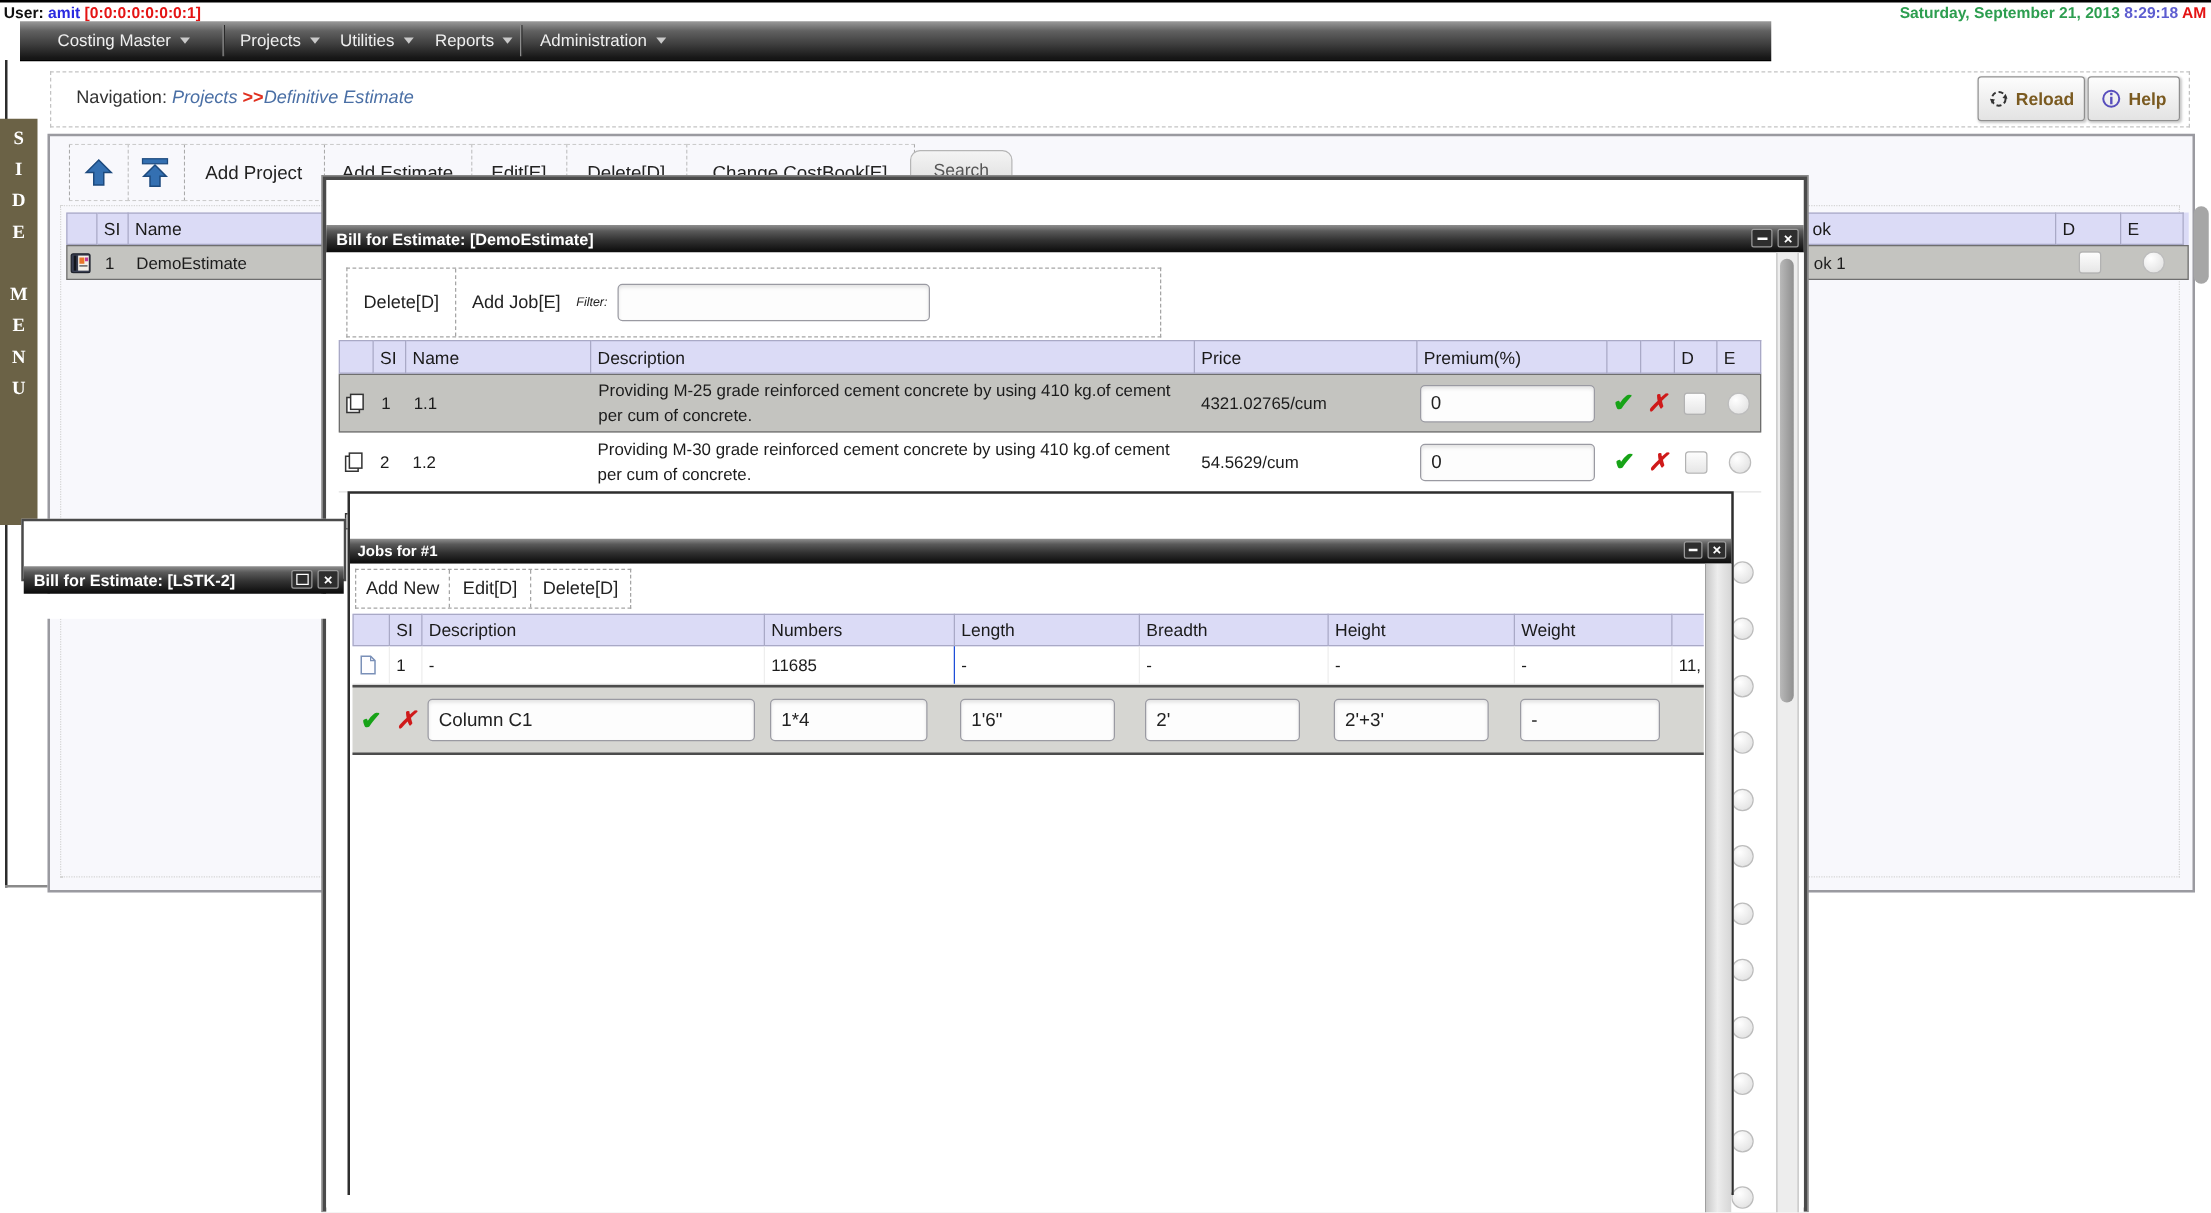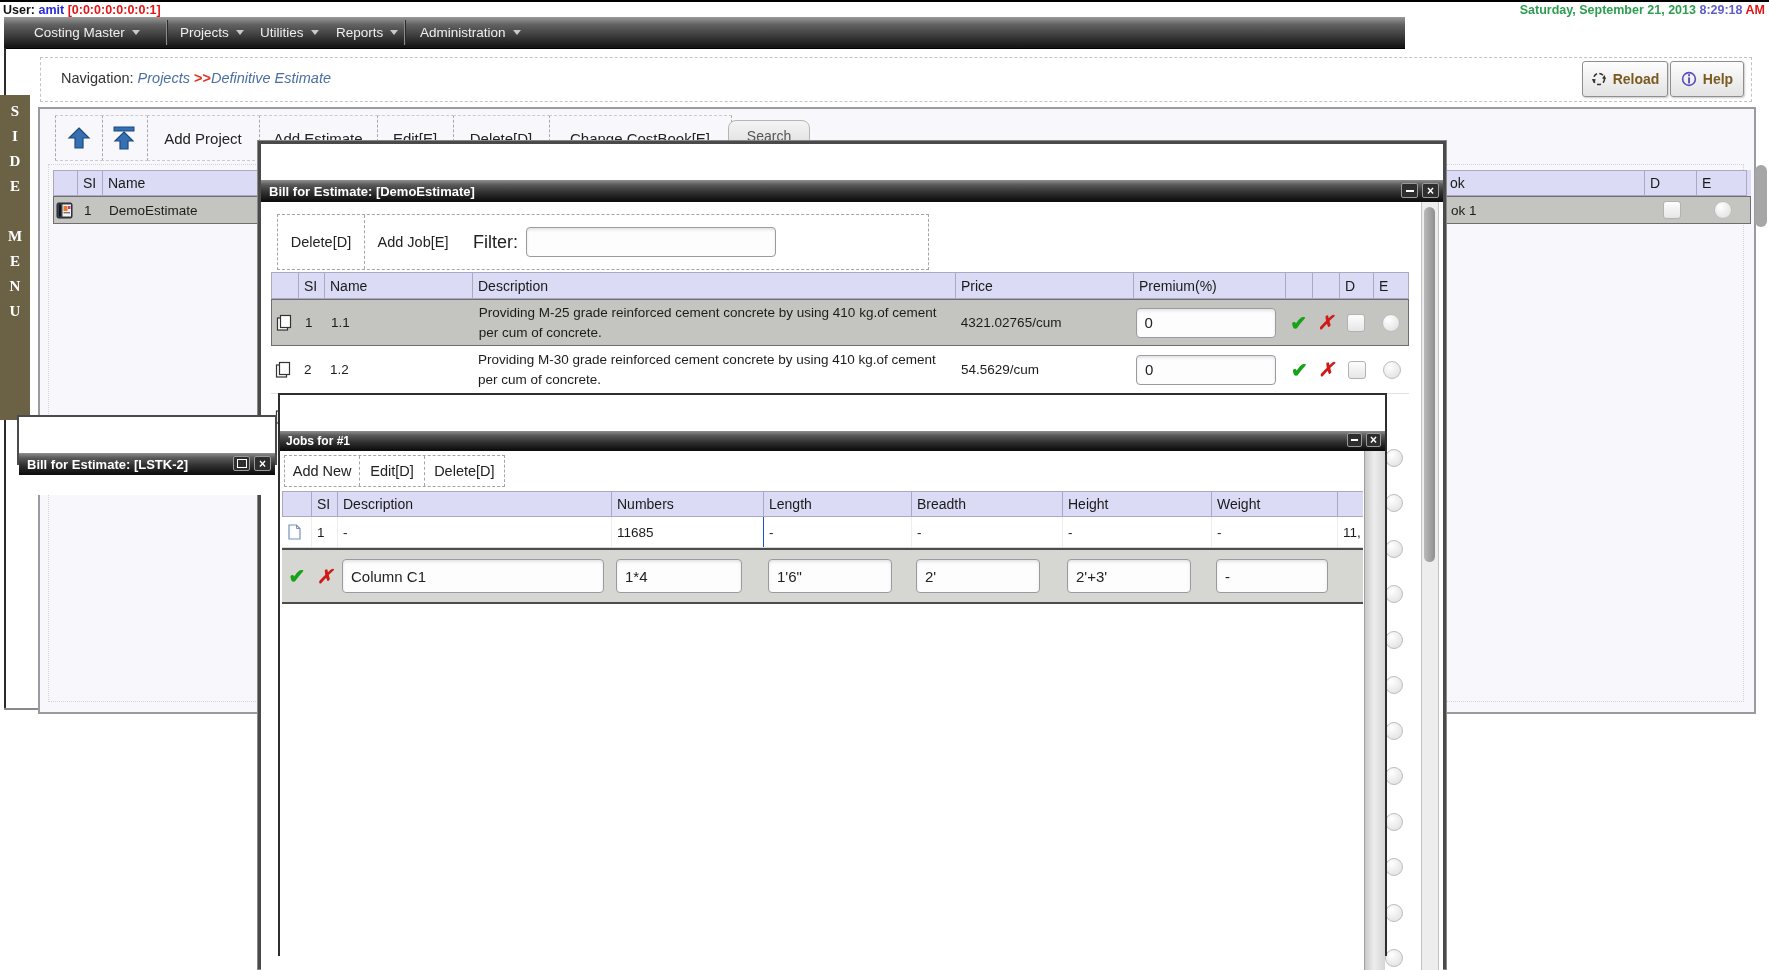--- a/index.html
+++ b/index.html
@@ -5,21 +5,21 @@
   html,body{margin:0;padding:0;background:#fff;}
   body{font-family:"Liberation Sans",sans-serif;}
   #screen{position:relative;width:1769px;height:970px;background:#fff;overflow:hidden;}
   .abs{position:absolute;}
   
   #user-bar{left:0;top:0;width:1769px;height:17px;background:#fff;border-top:2px solid #000;font-size:12.5px;font-weight:bold;color:#111;}
   #user-bar .left{position:absolute;left:3px;top:1px;white-space:nowrap;}
   #user-bar .right{position:absolute;right:4px;top:1px;white-space:nowrap;}
   .c-user{color:#2a2ae0;} .c-ip{color:#e41414;} .c-date{color:#2d9e50;} .c-time{color:#5d5dd0;} .c-mer{color:#e41414;}
   
-  #menu-bar{left:4px;top:17px;width:1401px;height:31px;background:linear-gradient(#9a9a9a,#616161 25%,#3b3b3b 62%,#161616 95%);border-bottom:1px solid #000;}
+  #menu-bar{left:16px;top:17px;width:1401px;height:31px;background:linear-gradient(#9a9a9a,#616161 25%,#3b3b3b 62%,#161616 95%);border-bottom:1px solid #000;}
   .menu-item{position:absolute;top:0;height:31px;display:flex;align-items:center;gap:7px;color:#efefef;font-size:13.5px;cursor:pointer;}
   .caret{width:0;height:0;border-left:4px solid transparent;border-right:4px solid transparent;border-top:5px solid #c9c9c9;}
   .menu-sep{position:absolute;top:3px;width:1px;height:25px;background:#8d8d8d;box-shadow:1px 0 0 #2a2a2a;}
   
   .frame-line{background:#2c2c2c;}
   
   #nav-strip{left:40px;top:57px;width:1710px;height:43px;background:#fff;border:1px dashed #c3c3c3;text-decoration:underline;}
   #nav-text{position:absolute;left:20px;top:12px;font-size:14.5px;color:#333;}
   .crumb{color:#4a6fa5;font-style:italic;} .crumb-sep{color:#e03020;font-weight:bold;}
   .hdr-btn{position:absolute;height:34px;border:1px solid #8f8f8f;border-radius:3px;background:linear-gradient(#fdfdfd,#e3e3e3);box-shadow:1px 1px 2px #c9c9c9;display:flex;align-items:center;justify-content:center;gap:6px;font-size:14px;font-weight:bold;color:#7a5a20;cursor:pointer;}
@@ -233,21 +233,21 @@
     </div>
     <div style="position:relative;height:794px;background:#fff;">
 
       <div class="dash-group abs" style="left:16px;top:12px;width:650px;height:54px;align-items:center;">
         <div class="dash-cell" style="width:86px;height:100%;">
           <span>Delete[D]</span>
         </div>
         <div class="dash-cell" style="width:96px;height:100%;border-right:none;">
           <span>Add Job[E]</span>
         </div>
-        <span style="margin-left:12px;font-size:18px;color:#222;">Filter:</span>
+        <span style="font-size:10px;color:#222;font-style:italic;">Filter:</span>
         <input class="tbl-input" style="margin-left: 8px; width: 250px; height: 30px;" value="">
       </div>
 
       <div class="abs" style="left:10px;top:70px;width:1138px;">
         <div class="hrow" style="height:27px;">
           <div class="hcell" style="width:28px;"></div>
           <div class="hcell" style="width:26px;">SI</div>
           <div class="hcell" style="width:148px;">Name</div>
           <div class="hcell" style="width:483px;">Description</div>
           <div class="hcell" style="width:178px;">Price</div>

